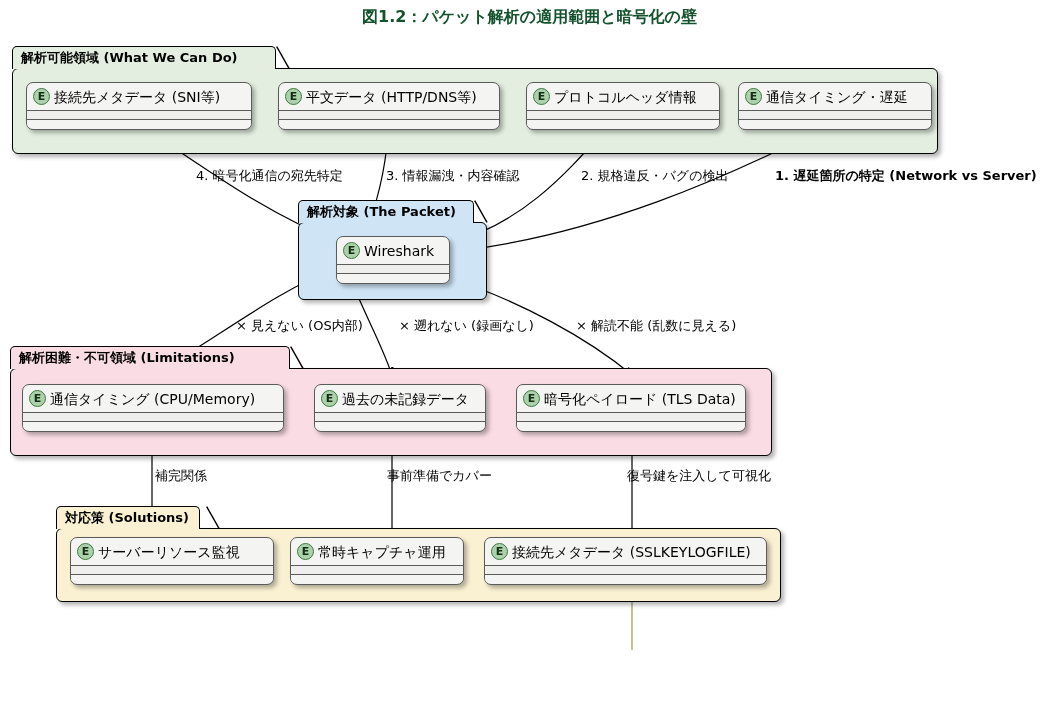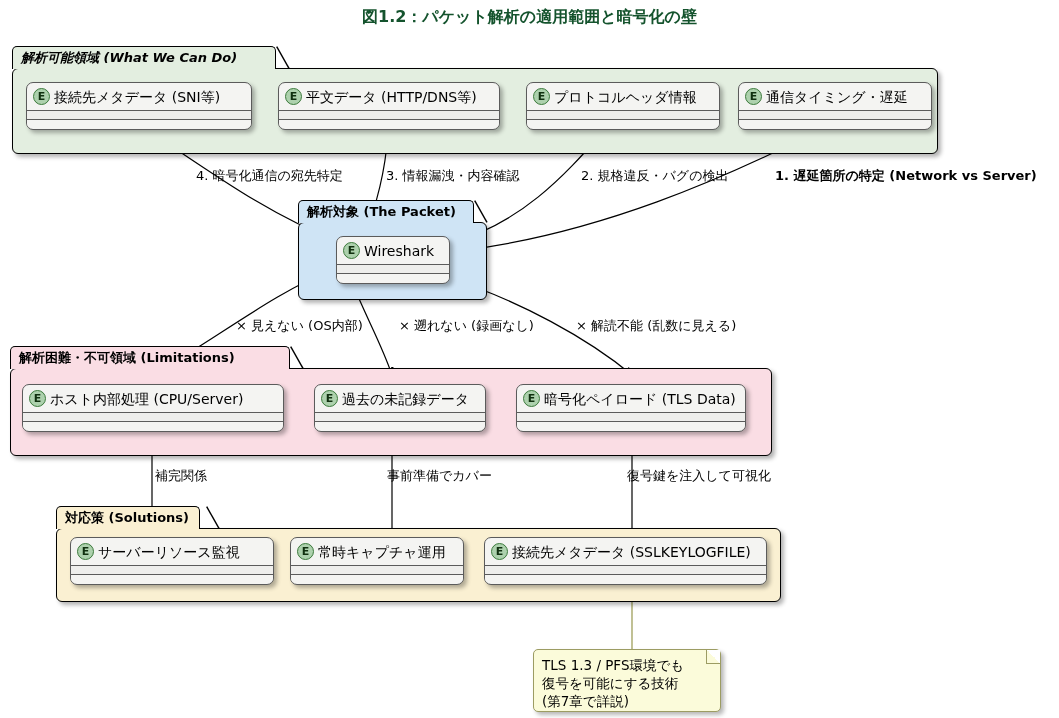--- a/index.html
+++ b/index.html
@@ -205,21 +205,21 @@
       <path d="M 392 537 L 392 440"></path>
       <path d="M 632 537 L 632 440"></path>
     </g>
 
     <g stroke="#A6A667" stroke-width="1.4" fill="none">
       <path d="M 632 592 L 632 650"></path>
     </g>
   </svg>
 
   <div class="package pkg-green" style="left:12px; top:46px; width:926px; height:108px;">
-    <div class="pkg-tab" style="width:264px;font-style:italic;">
+    <div class="pkg-tab" style="width:264px;">
       <span>解析可能領域 (What We Can Do)</span>
     </div>
     <svg class="pkg-tab-fold" style="left:264px;" viewBox="0 0 14 23" xmlns="http://www.w3.org/2000/svg">
       <path d="M 0.7 0.7 L 13 22.3" stroke="#000000" stroke-width="1.4" fill="none"></path>
     </svg>
     <div class="pkg-body" style="top:22px; width:926px; height:86px;"></div>
 
     <div class="entity" style="left:14px; top:36px; width:226px; height:48px;">
       <div class="entity-head">
         <span class="entity-icon">E</span>
@@ -300,21 +300,21 @@
       <span>解析困難・不可領域 (Limitations)</span>
     </div>
     <svg class="pkg-tab-fold" style="left:280px;" viewBox="0 0 14 23" xmlns="http://www.w3.org/2000/svg">
       <path d="M 0.7 0.7 L 13 22.3" stroke="#000000" stroke-width="1.4" fill="none"></path>
     </svg>
     <div class="pkg-body" style="top:22px; width:762px; height:88px;"></div>
 
     <div class="entity" style="left:12px; top:38px; width:262px; height:48px;">
       <div class="entity-head">
         <span class="entity-icon">E</span>
-        <span class="entity-label">ホスト内部処理 (CPU/Server)</span>
+        <span class="entity-label">通信タイミング (CPU/Memory)</span>
       </div>
       <div class="entity-sep"></div>
       <div class="entity-row"></div>
       <div class="entity-sep"></div>
       <div class="entity-row2"></div>
     </div>
 
     <div class="entity" style="left:304px; top:38px; width:172px; height:48px;">
       <div class="entity-head">
         <span class="entity-icon">E</span>
@@ -378,20 +378,14 @@
         <span class="entity-icon">E</span>
         <span class="entity-label">接続先メタデータ (SSLKEYLOGFILE)</span>
       </div>
       <div class="entity-sep"></div>
       <div class="entity-row"></div>
       <div class="entity-sep"></div>
       <div class="entity-row2"></div>
     </div>
   </div>
 
-  <div class="note" style="left:533px; top:649px; width:188px; height:63px;">
-    <span class="note-line">TLS 1.3 / PFS環境でも</span>
-    <span class="note-line">復号を可能にする技術</span>
-    <span class="note-line">(第7章で詳説)</span>
-    <span class="note-fold"></span>
-  </div>
 
 </div>
 
 </body></html>

